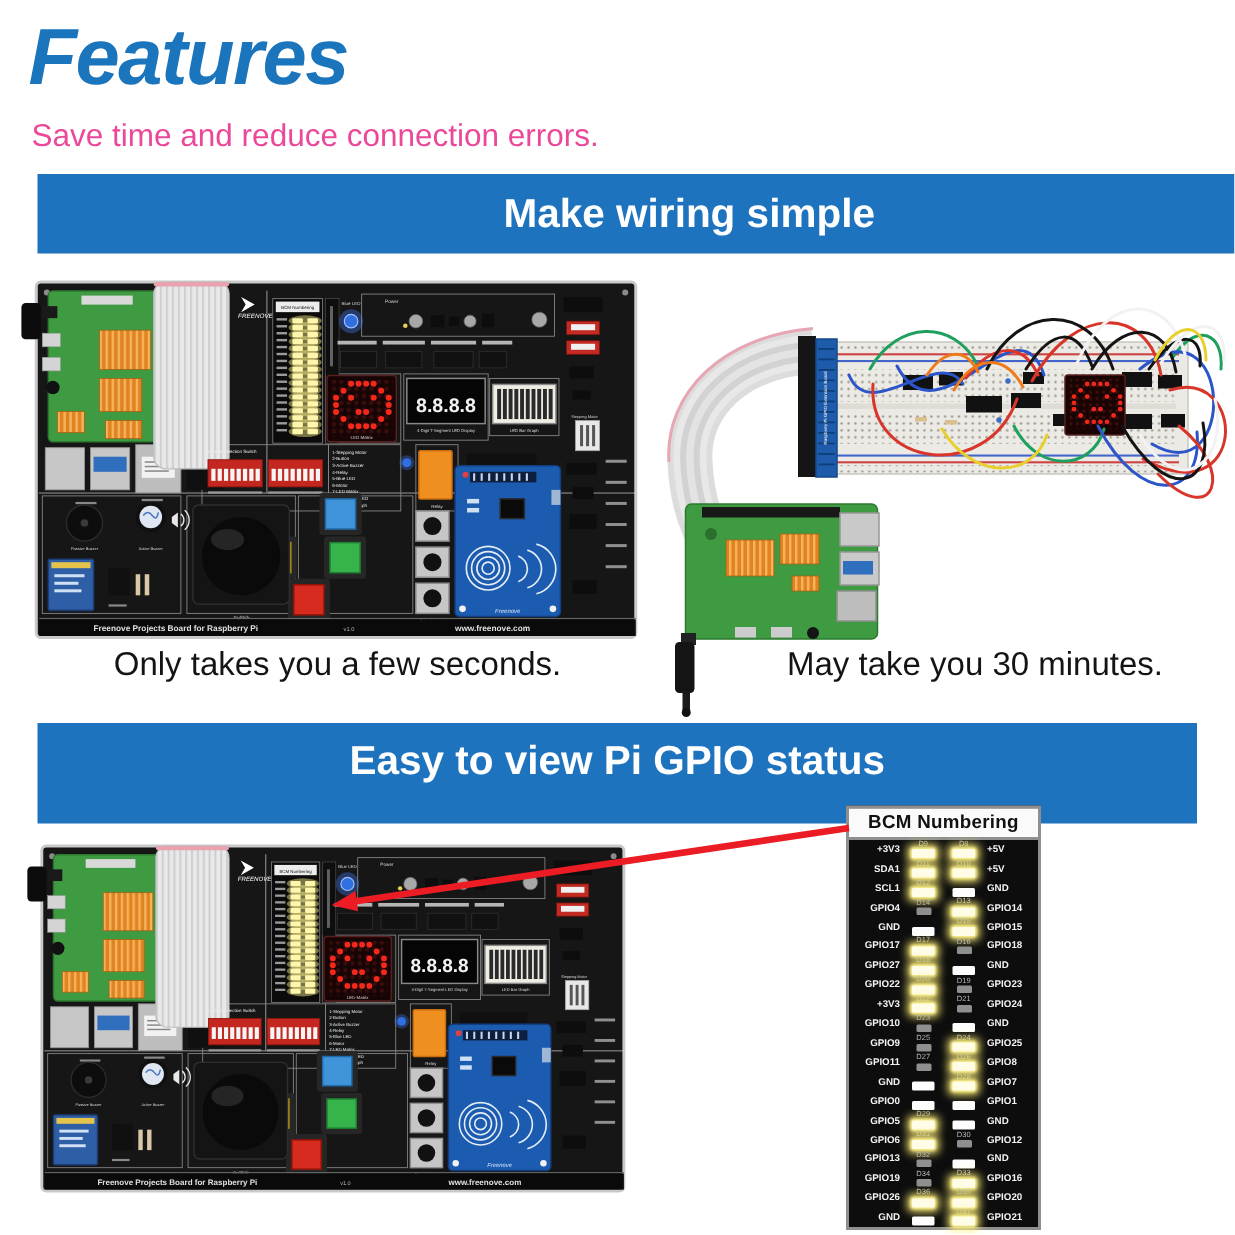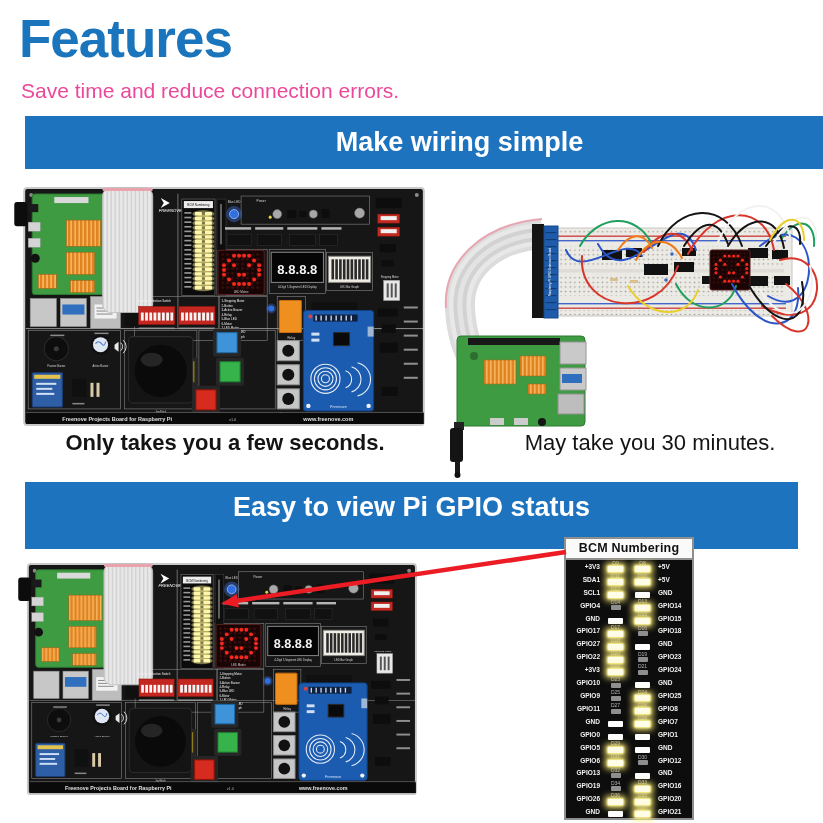--- a/index.html
+++ b/index.html
@@ -1,27 +1,27 @@
 <!DOCTYPE html>
 <html><head>
 <meta charset="utf-8">
 <title>Features</title>
 <style>
   html,body{margin:0;padding:0;background:#ffffff;}
   #canvas{position:relative;width:823px;height:823px;background:#fff;overflow:hidden;
           font-family:"Liberation Sans",sans-serif;}
-  .title{position:absolute;left:19px;top:8px;font-size:53px;font-weight:700;
+  .title{position:absolute;left:19px;top:8px;font-size:53px;font-weight:700;font-style:italic;
          color:#1b75bc;letter-spacing:-1px;}
   .subtitle{position:absolute;left:21px;top:79px;font-size:21px;color:#ec4899;}
   .banner{position:absolute;left:25px;width:773px;background:#1e73be;color:#ffffff;
           font-size:27px;font-weight:700;text-align:center;}
   .banner1{top:116px;height:53px;line-height:53px;padding-left:48px;}
   .banner2{top:482px;height:67px;line-height:51px;}
   .caption{position:absolute;font-size:22px;color:#141414;text-align:center;}
-  .caption-left{left:30px;width:390px;top:430px;font-weight:bold;}
+  .caption-left{left:30px;width:390px;top:430px;}
   .caption-right{left:500px;width:300px;top:430px;}
   .photo{position:absolute;}
   #photo-board-1{left:14px;top:186px;width:412px;height:241px;}
   #photo-breadboard{left:430px;top:188px;width:392px;height:292px;}
   #photo-board-2{left:18px;top:562px;width:400px;height:234px;}
   #arrow-overlay{position:absolute;left:0;top:0;width:823px;height:823px;pointer-events:none;z-index:6;}
   svg text{font-family:"Liberation Sans",sans-serif;}
   .svg-label{fill:#d8d8d8;}
   .ml{fill:#f5281c;}
   .ml2{fill:#f0271b;}

